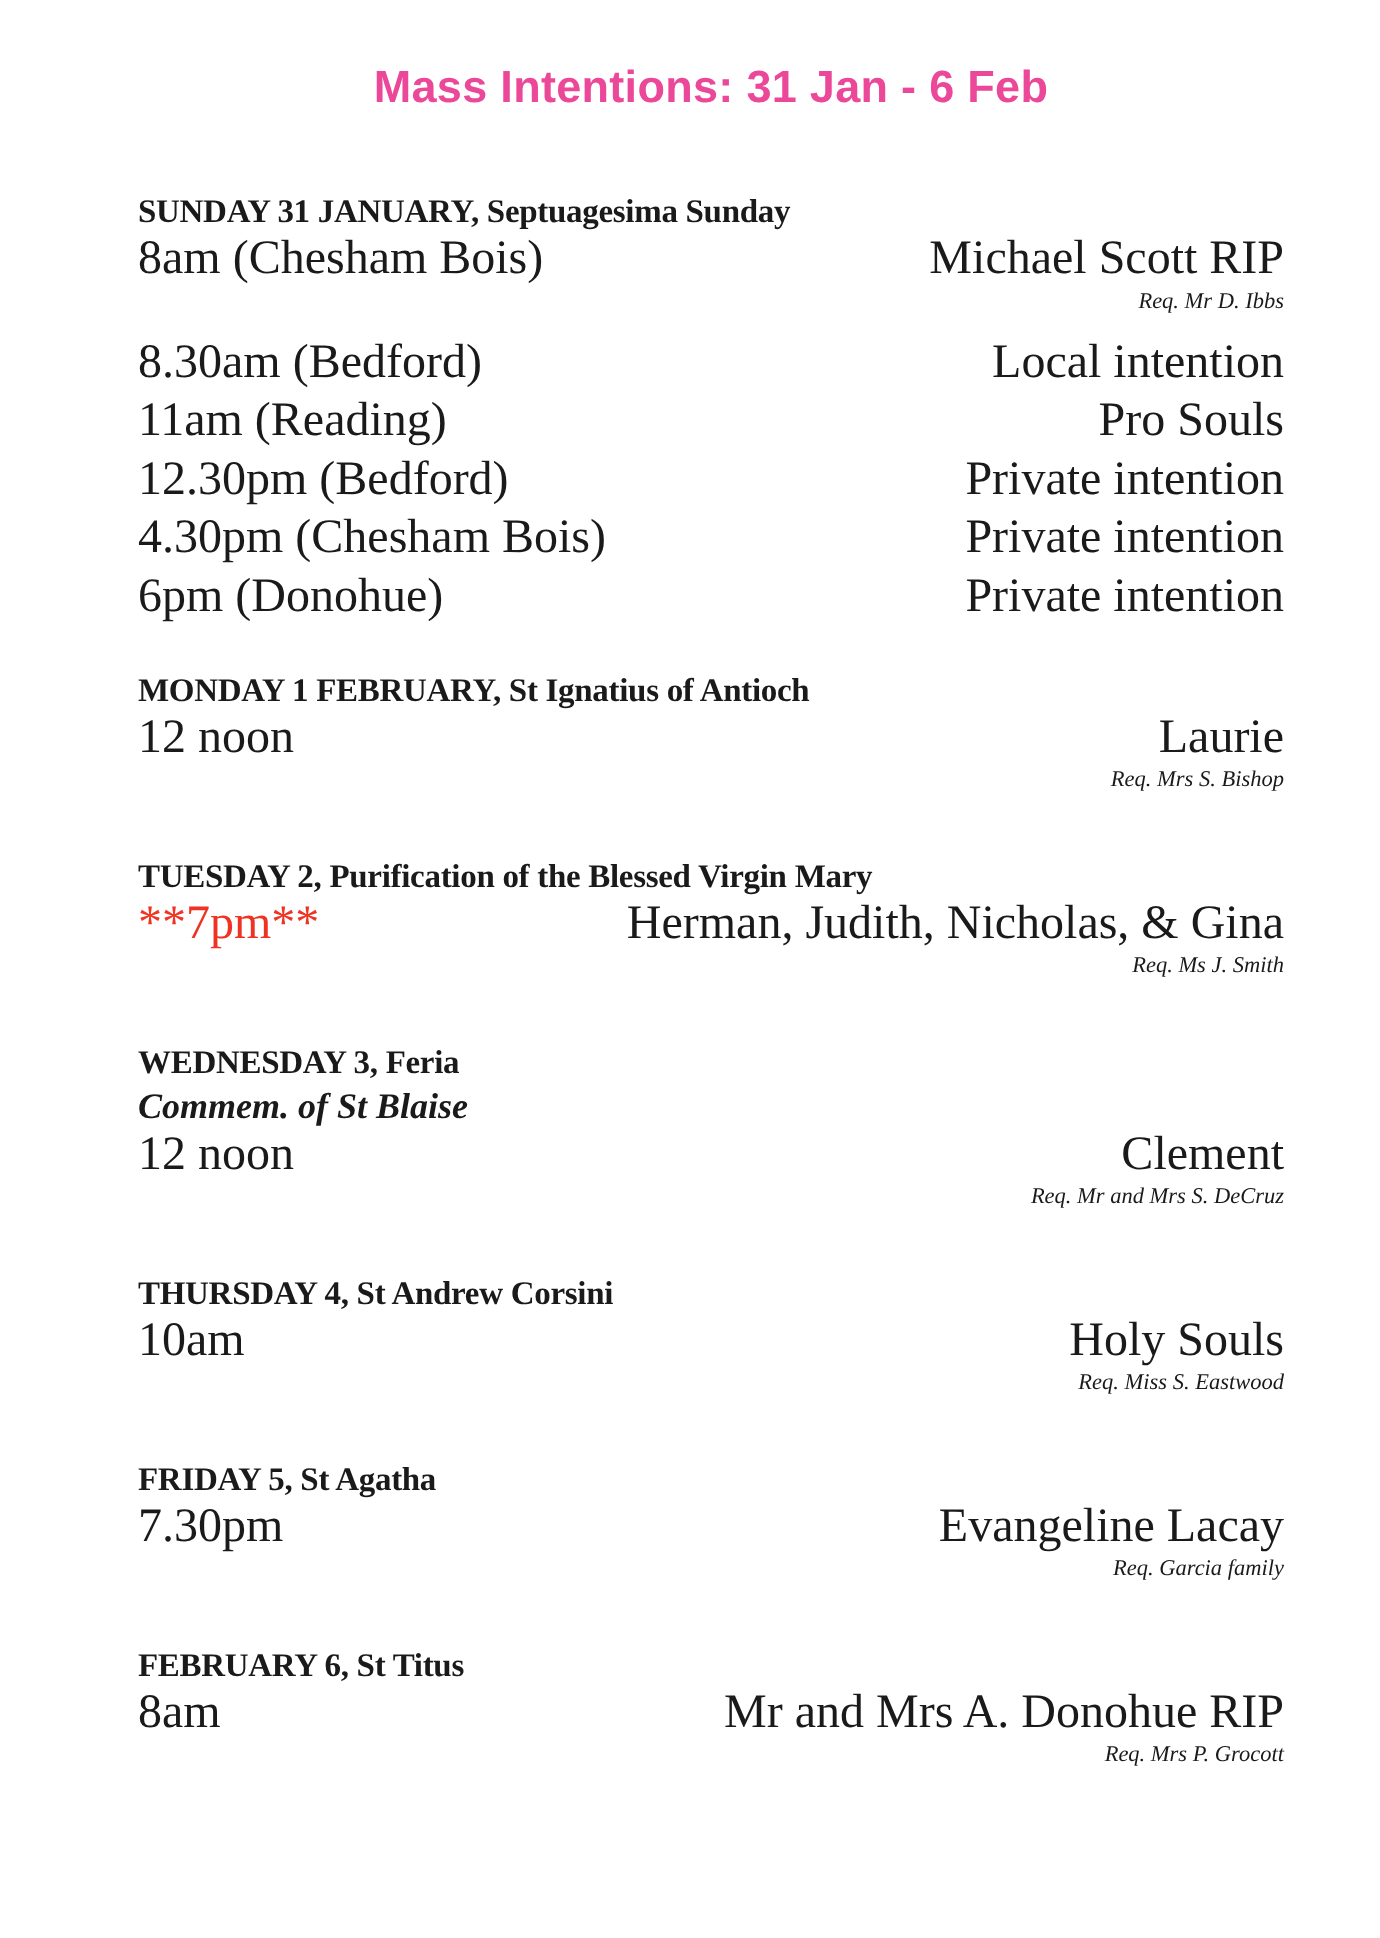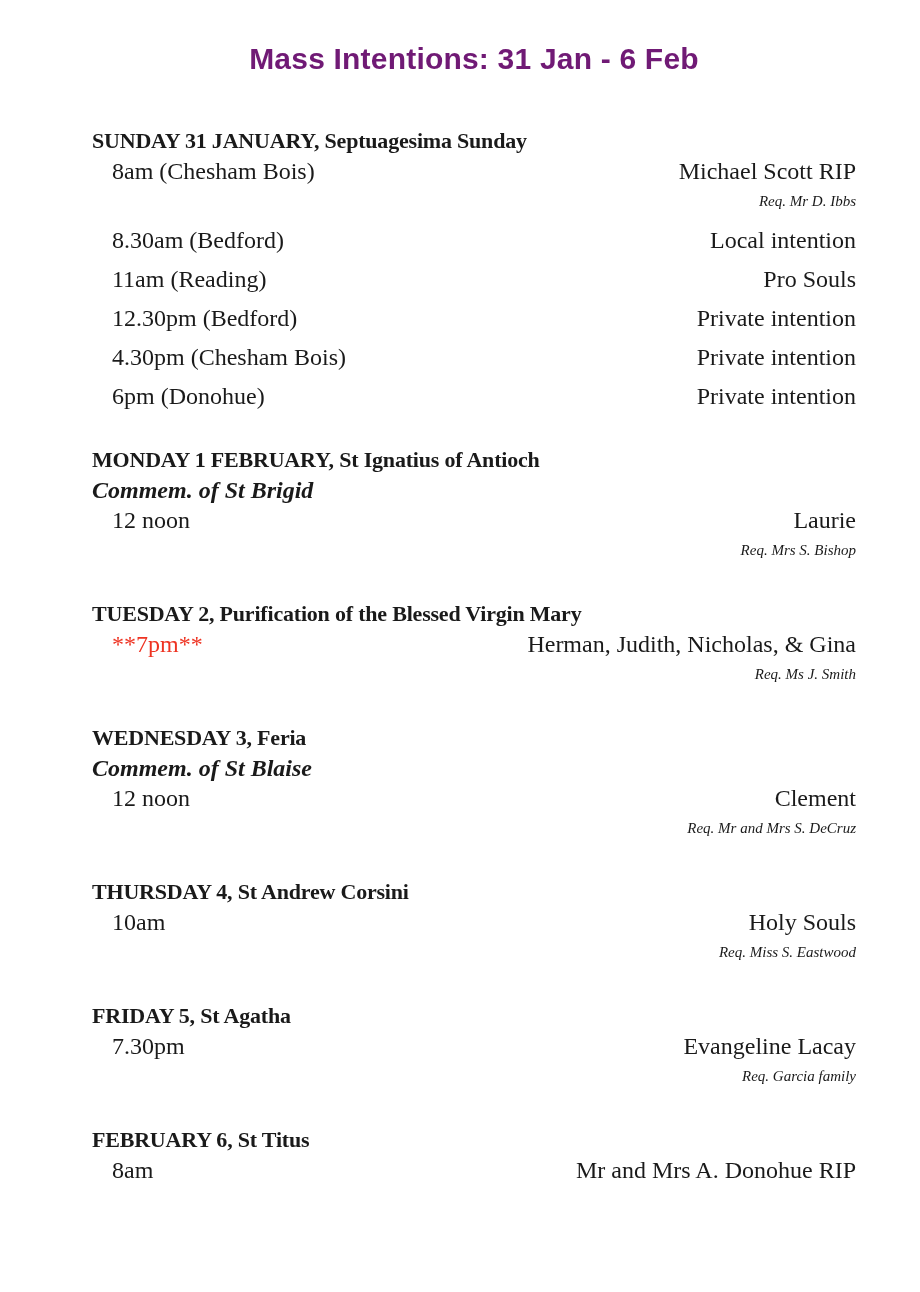--- a/index.html
+++ b/index.html
@@ -16,21 +16,21 @@
   }
   .page {
     box-sizing: border-box;
     width: 920px;
     padding: 42px 64px 0 92px;
   }
   .doc-title {
     font-family: "Liberation Sans", sans-serif;
     font-size: 30px;
     font-weight: 700;
-    color: #701a75;
+    color: #ec4899;
     text-align: center;
     margin: 0 0 50px 0;
     letter-spacing: 0.2px;
   }
   .day {
     margin-bottom: 34px;
   }
   .day-header {
     font-size: 22px;
     font-weight: 700;
@@ -47,23 +47,22 @@
   .entry {
     margin-bottom: 9px;
   }
   .entry:last-child {
     margin-bottom: 0;
   }
   .row {
     display: flex;
     justify-content: space-between;
     align-items: flex-start;
-    font-size: 24px;
+    font-size: 32px;
     line-height: 30px;
-    margin-left: 20px;
   }
   .time {
     white-space: nowrap;
     padding-right: 20px;
   }
   .time-red {
     color: var(--accent-red, #ee3322);
   }
   .intention {
     text-align: right;
@@ -118,21 +117,20 @@
     <div class="entry">
       <div class="row">
         <span class="time">6pm (Donohue)</span>
         <span class="intention">Private intention</span>
       </div>
     </div>
   </section>
 
   <section class="day">
     <h2 class="day-header">MONDAY 1 FEBRUARY, St Ignatius of Antioch</h2>
-    <div class="commem">Commem. of St Brigid</div>
     <div class="entry">
       <div class="row">
         <span class="time">12 noon</span>
         <span class="intention">Laurie</span>
       </div>
       <div class="req">Req. Mrs S. Bishop</div>
     </div>
   </section>
 
   <section class="day">
@@ -180,16 +178,17 @@
     </div>
   </section>
 
   <section class="day">
     <h2 class="day-header">FEBRUARY 6, St Titus</h2>
     <div class="entry">
       <div class="row">
         <span class="time">8am</span>
         <span class="intention">Mr and Mrs A. Donohue RIP</span>
       </div>
+      <div class="req">Req. Mrs P. Grocott</div>
     </div>
   </section>
 
 </div>
 
 </body></html>

